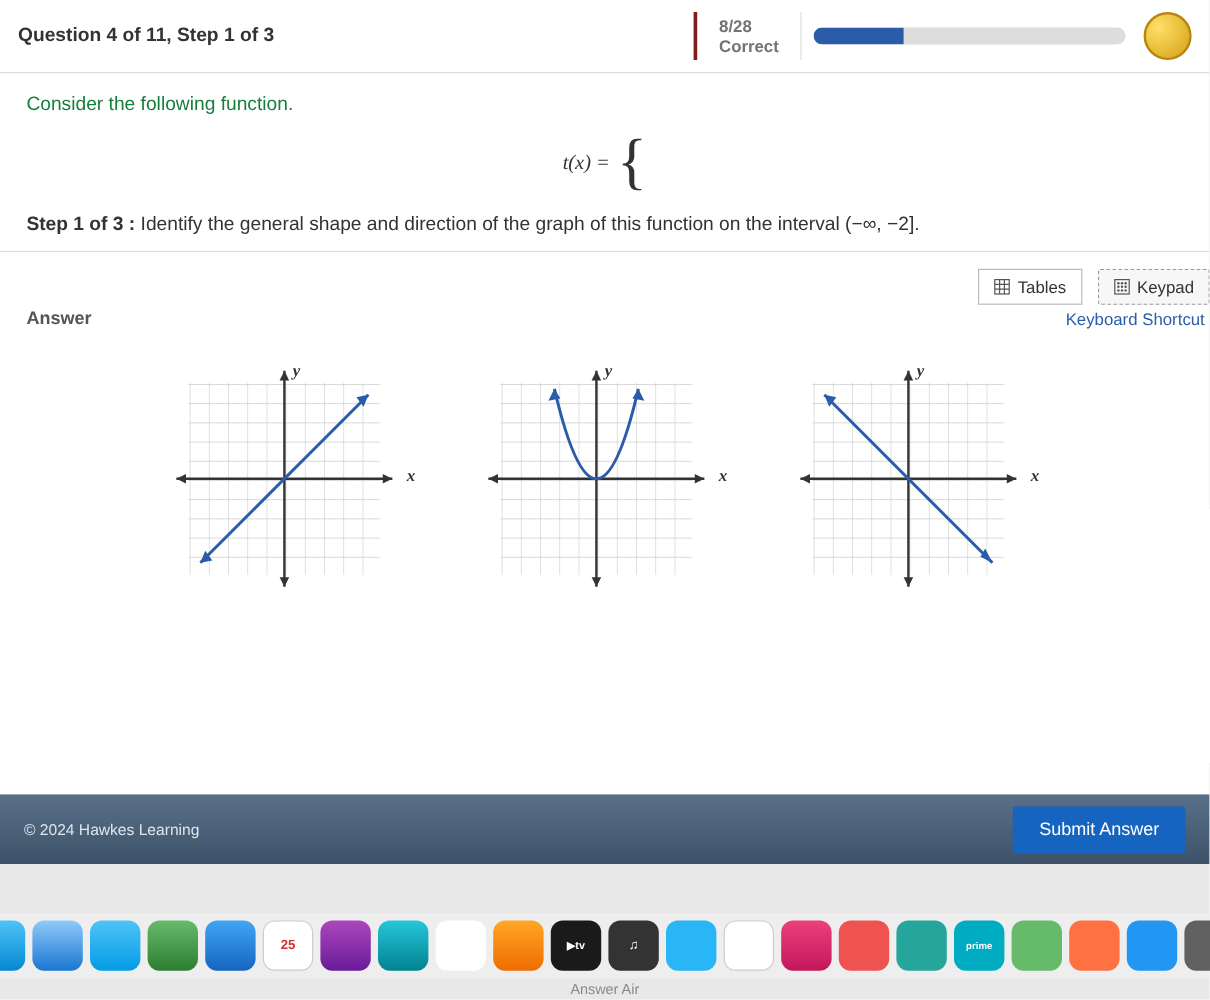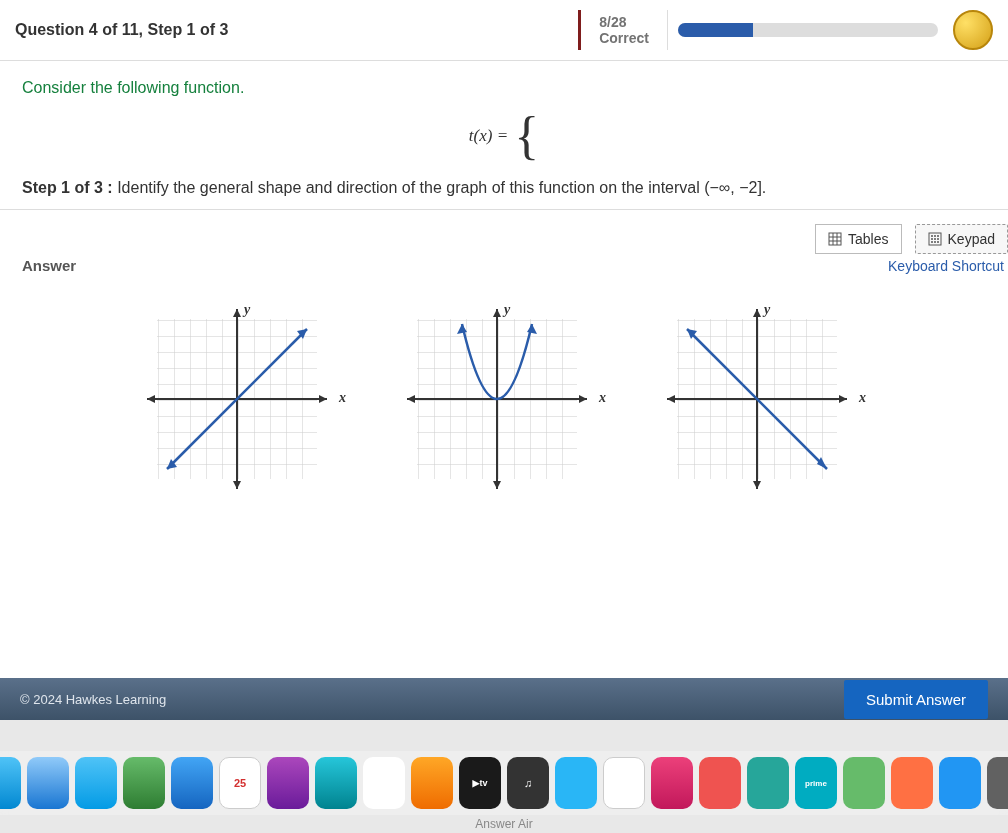--- a/index.html
+++ b/index.html
@@ -29,25 +29,25 @@
 .tool-btn { display:flex; align-items:center; gap:6px; padding:6px 12px; border:1px solid #bbb; background:#fff; font-size:14px; color:#333; cursor:pointer; }
 .tool-btn.keypad { border:1px dashed #999; background:#f7f7f7; border-radius:2px; }
 .tool-icon { width:14px; height:14px; display:inline-block; }
 .shortcut-link { color:#2a5caa; font-size:14px; cursor:pointer; margin-right:4px; }
 .graphs { display:flex; gap:70px; padding:30px 0 20px 120px; }
 .graph-box { width:190px; height:190px; position:relative; cursor:pointer; }
 .graph-box svg { width:100%; height:100%; }
 .axis-lbl { position:absolute; font-family:"Times New Roman",serif; font-style:italic; font-size:14px; font-weight:bold; color:#333; }
 .lbl-y { top:-2px; left:102px; }
 .lbl-x { top:86px; right:-14px; }
-.footer { position:absolute; bottom:0; left:0; right:0; height:42px; background:linear-gradient(#5a708a,#3d5268); display:flex; align-items:center; padding:0 20px; }
+.footer { position:absolute; bottom:0; left:0; right:0; height:58px; background:linear-gradient(#5a708a,#3d5268); display:flex; align-items:center; padding:0 20px; }
 .copyright { color:#dfe5ec; font-size:13px; }
 .submit-btn { margin-left:auto; background:#1565c0; color:#fff; border:none; padding:11px 22px; font-size:15px; cursor:pointer; border-radius:2px; }
 .dock { position:absolute; bottom:18px; left:50%; transform:translateX(-50%); display:flex; gap:6px; background:rgba(255,255,255,0.25); padding:6px 10px; border-radius:18px; backdrop-filter:blur(4px); }
-.dock-icon { width:42px; height:52px; border-radius:10px; display:flex; align-items:center; justify-content:center; font-size:11px; font-weight:bold; color:#fff; }
+.dock-icon { width:42px; height:42px; border-radius:10px; display:flex; align-items:center; justify-content:center; font-size:11px; font-weight:bold; color:#fff; }
 .di1{background:linear-gradient(#4fc3f7,#0288d1);} .di2{background:linear-gradient(#90caf9,#1976d2);} .di3{background:linear-gradient(#4fc3f7,#039be5);} .di4{background:linear-gradient(#66bb6a,#2e7d32);} .di5{background:linear-gradient(#42a5f5,#1565c0);} .di6{background:#fff;color:#d32f2f;border:1px solid #ccc;} .di7{background:linear-gradient(#ab47bc,#6a1b9a);} .di8{background:linear-gradient(#26c6da,#00838f);} .di9{background:#fff;color:#333;} .di10{background:linear-gradient(#ffa726,#ef6c00);} .di11{background:#1a1a1a;} .di12{background:#333;} .di13{background:#29b6f6;} .di14{background:#fff;border:1px solid #ccc;} .di15{background:linear-gradient(#ec407a,#c2185b);} .di16{background:#ef5350;} .di17{background:#26a69a;} .di18{background:#00acc1;} .di19{background:#66bb6a;} .di20{background:#ff7043;} .di21{background:#2196f3;} .di22{background:#616161;}
 .macbook { position:absolute; bottom:2px; left:50%; transform:translateX(-50%); color:#888; font-size:12px; }
 .frac { display:inline-block; text-align:center; vertical-align:middle; font-style:normal; font-family:"Times New Roman",serif; }
 .frac .num { display:block; border-bottom:1px solid #333; padding:0 3px; line-height:1; }
 .frac .den { display:block; padding:0 3px; line-height:1.1; }
 </style>
 </head>
 <body>
 
 <div class="app">

